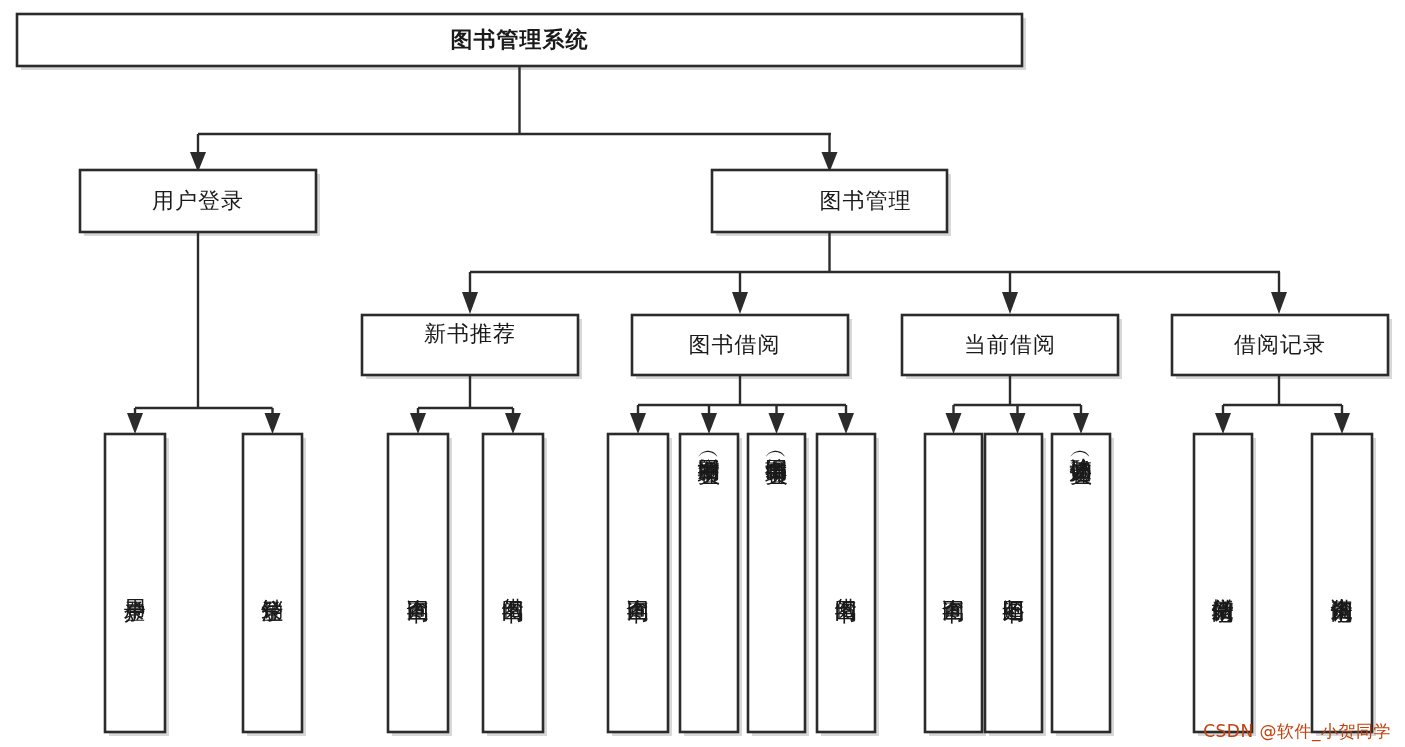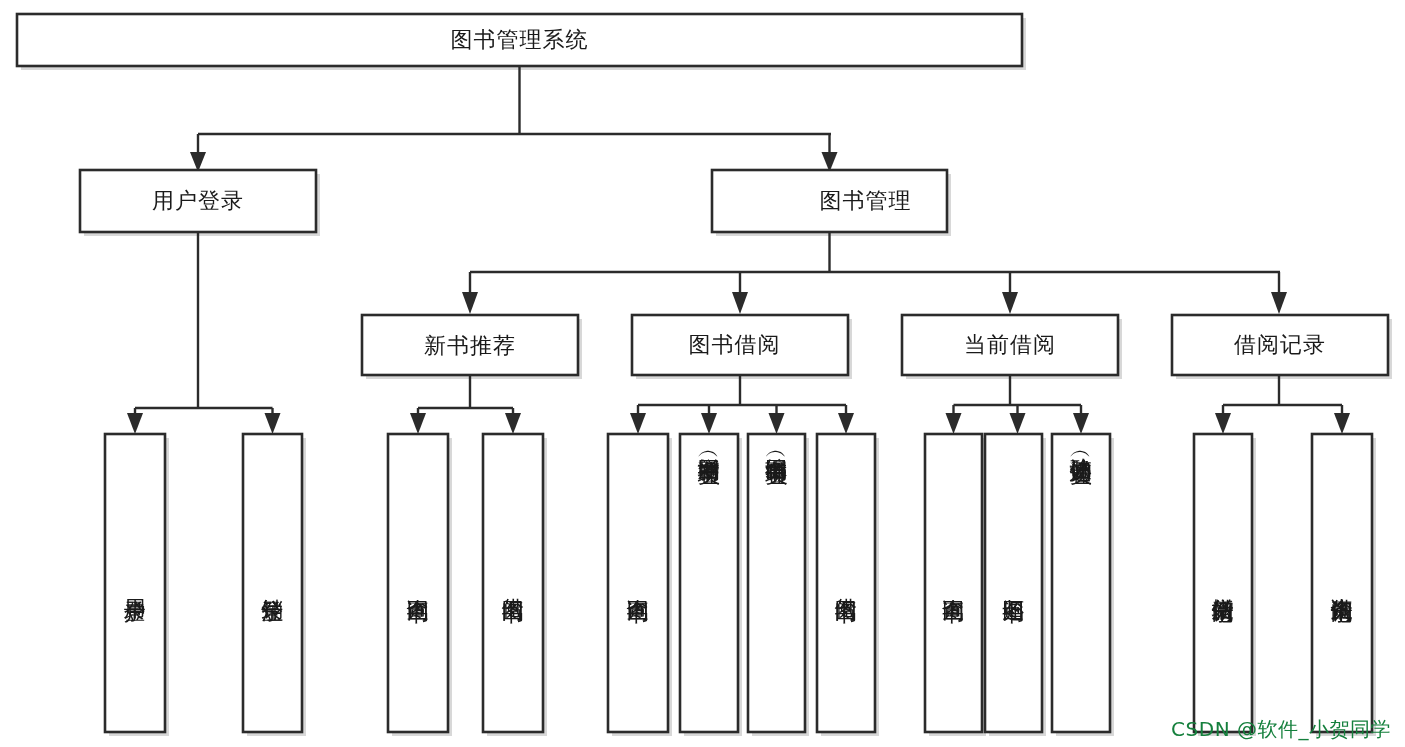--- a/index.html
+++ b/index.html
@@ -44,22 +44,22 @@
   }
   .arrow-head {
     fill: #2b2b2b;
     stroke: none;
   }
   .watermark {
     position: absolute;
     right: 14px;
     bottom: 4px;
     font-family: "DejaVu Sans", "Liberation Sans", sans-serif;
-    font-size: 20px;
-    color: #15803d;
+    font-size: 17px;
+    color: #c2410c;
     letter-spacing: 0.5px;
     white-space: nowrap;
     user-select: none;
   }
   .vlabel-wrap {
     position: absolute;
     display: flex;
     align-items: center;
     justify-content: center;
     pointer-events: none;
@@ -212,32 +212,32 @@
       <rect class="node-box" x="748" y="434" width="57" height="298"></rect>
       <rect class="node-box" x="817" y="434" width="58" height="298"></rect>
       <rect class="node-box" x="925" y="434" width="57" height="298"></rect>
       <rect class="node-box" x="985" y="434" width="57" height="298"></rect>
       <rect class="node-box" x="1052" y="434" width="58" height="298"></rect>
       <rect class="node-box" x="1194" y="434" width="58" height="298"></rect>
       <rect class="node-box" x="1312" y="434" width="60" height="298"></rect>
     </g>
   </svg>
 
-  <div class="hlabel-wrap" style="left:17px; top:14px; width:1005px; height:52px;">
+  <div class="hlabel-wrap" style="left:17px; top:14px; width:1005px; height:52px;font-weight:bold;">
     <span class="hlabel">图书管理系统</span>
   </div>
 
   <div class="hlabel-wrap" style="left:80px; top:170px; width:236px; height:62px;">
     <span class="hlabel">用户登录</span>
   </div>
   <div class="hlabel-wrap" style="left:748px; top:170px; width:235px; height:62px;">
     <span class="hlabel">图书管理</span>
   </div>
 
-  <div class="hlabel-wrap" style="left:362px; top:316px; width:216px; height:60px;">
+  <div class="hlabel-wrap" style="left:362px; top:304px; width:216px; height:60px;">
     <span class="hlabel">新书推荐</span>
   </div>
   <div class="hlabel-wrap" style="left:632px; top:315px; width:205px; height:60px;">
     <span class="hlabel">图书借阅</span>
   </div>
   <div class="hlabel-wrap" style="left:1172px; top:315px; width:216px; height:60px;">
     <span class="hlabel">借阅记录</span>
   </div>
   <div class="hlabel-wrap" style="left:902px; top:315px; width:216px; height:60px;">
     <span class="hlabel">当前借阅</span>

